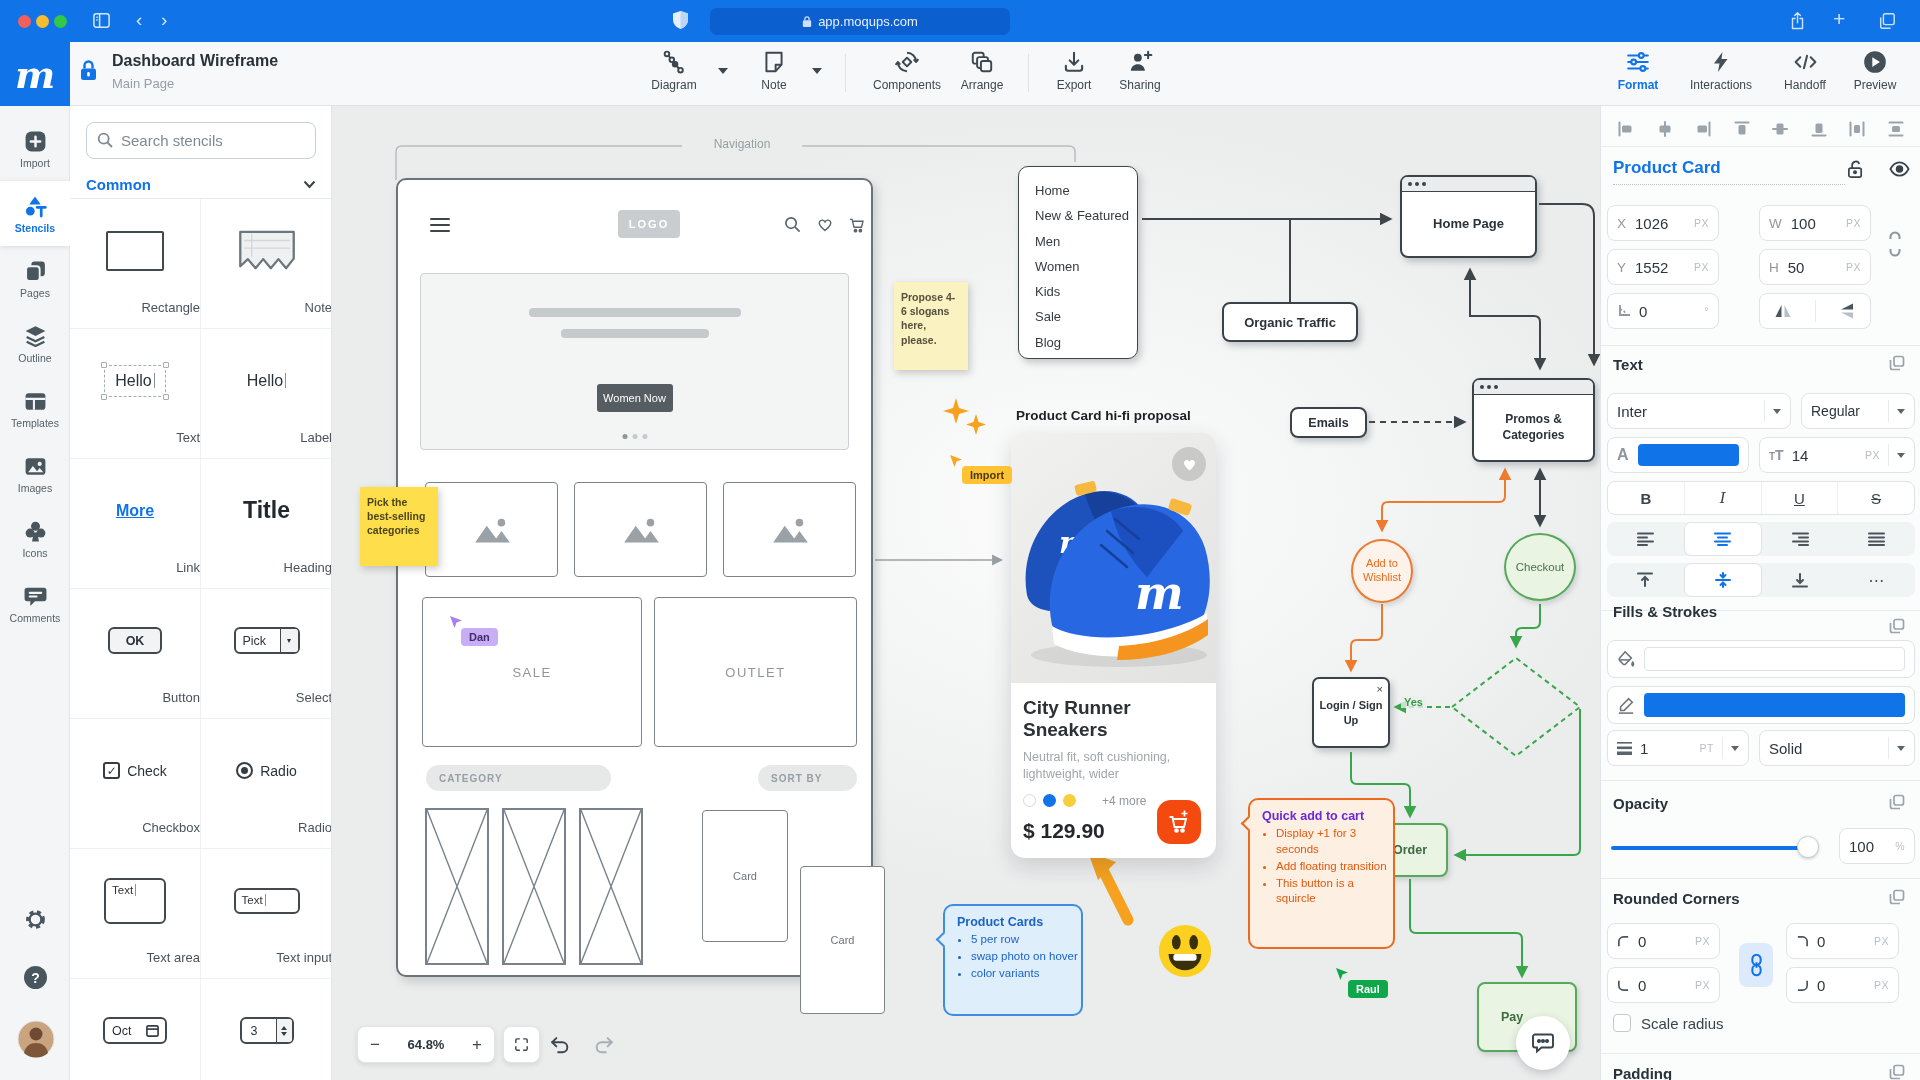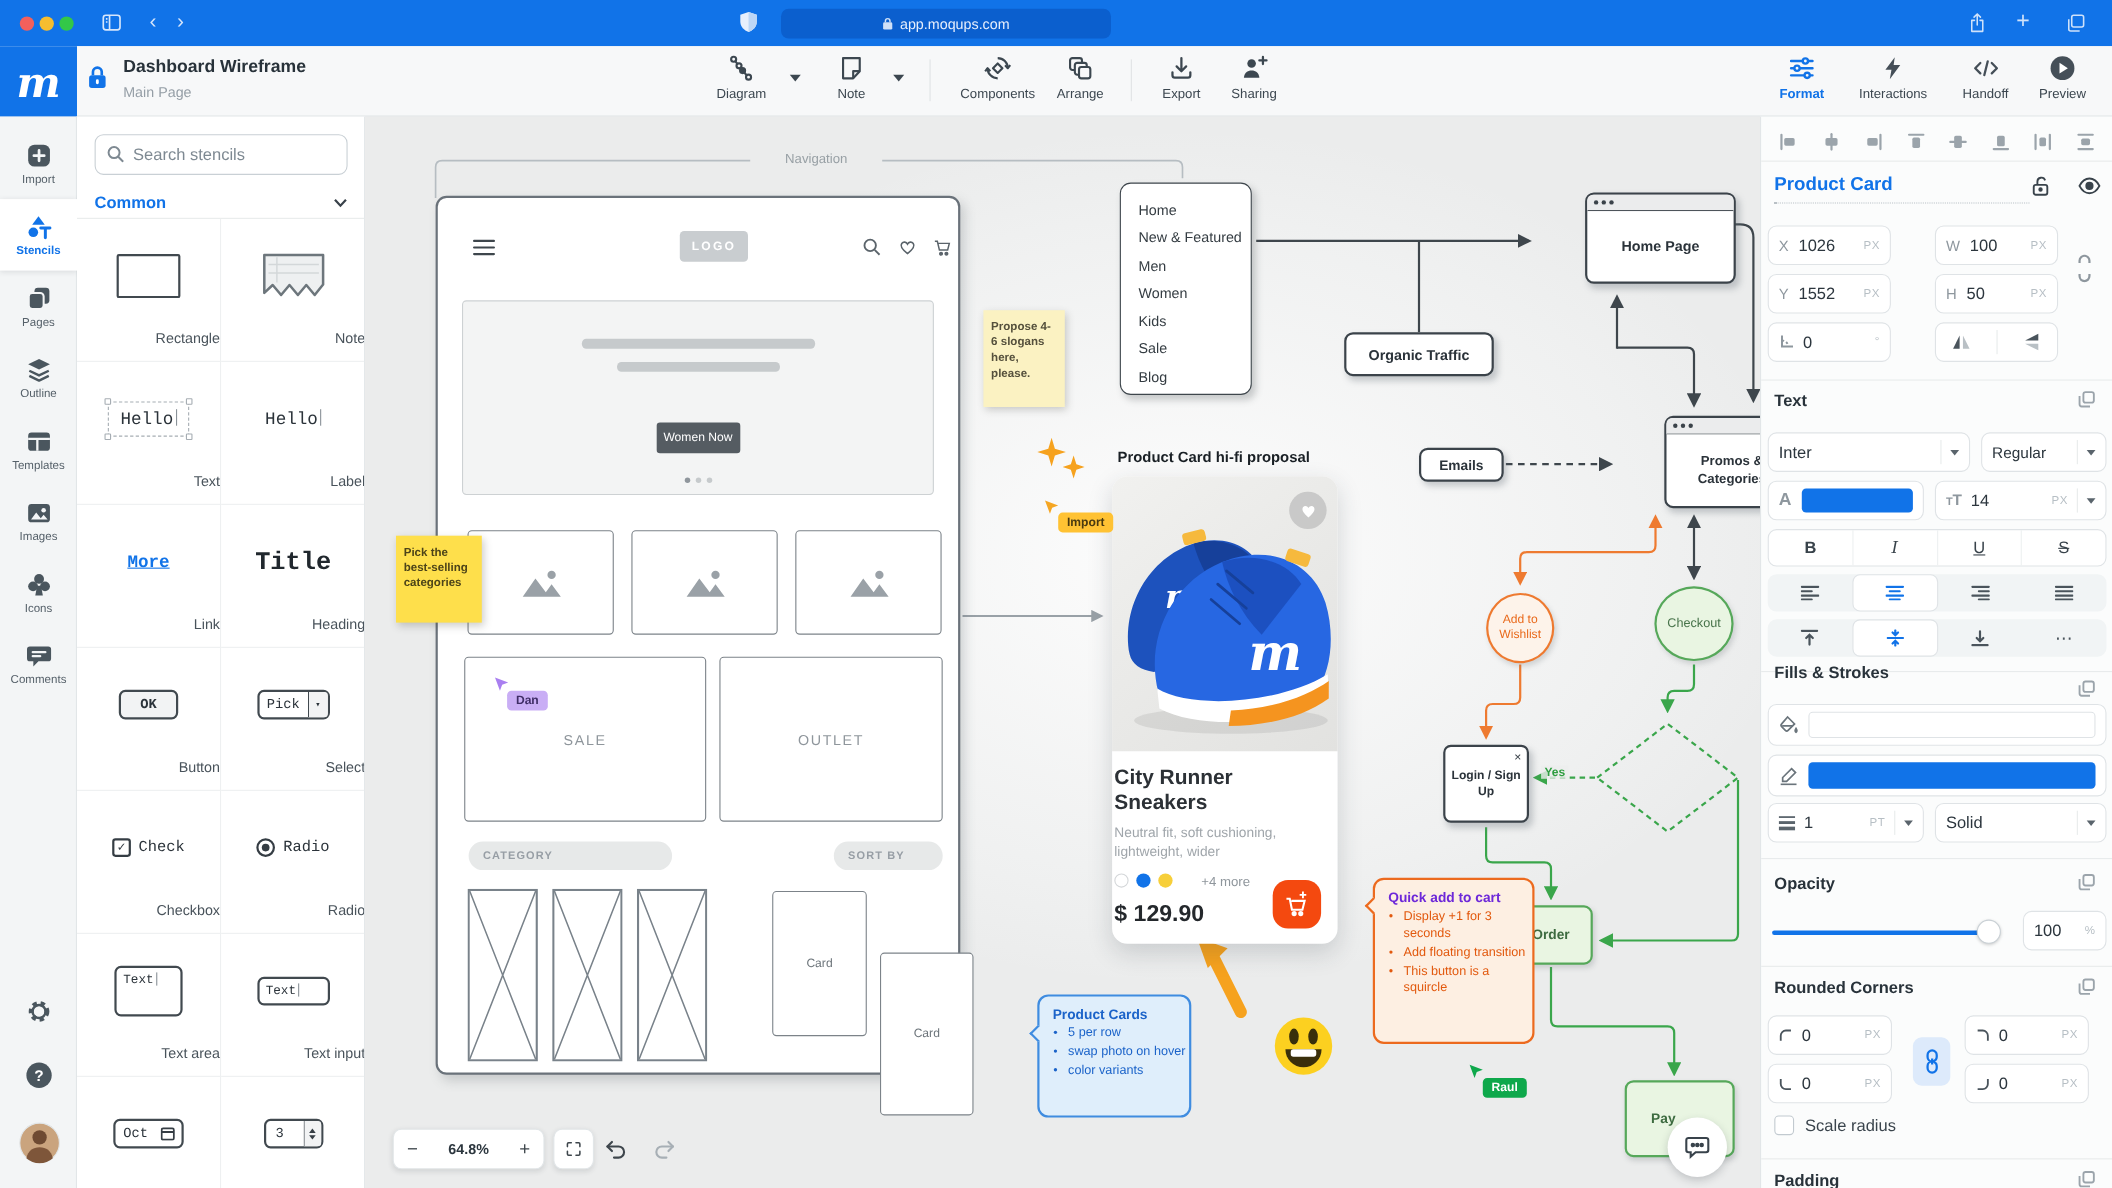--- a/index.html
+++ b/index.html
@@ -51,21 +51,21 @@
   #stencil-search::placeholder { color:#7e8992; }
   #search-ico { position:absolute; left:27px; top:26px; }
   #common-row { position:absolute; left:0; top:64px; width:262px; height:29px; border-bottom:1px solid #e8ebec;
     display:flex; align-items:center; justify-content:space-between; padding:0 16px; cursor:pointer; }
   #common-row .cname { color:#1173e8; font-size:15px; font-weight:600; }
   #sgrid { position:absolute; left:0; top:93px; width:262px; display:grid;
     grid-template-columns:131px 131px; grid-auto-rows:130px; }
   .cell { position:relative; border-bottom:1px solid #eef0f1; display:flex; align-items:center;
     justify-content:center; cursor:pointer; }
   .cell:nth-child(odd) { border-right:1px solid #eef0f1; }
-  .cell .prev { margin-bottom:26px;font-family:Liberation Mono, monospace; }
+  .cell .prev { margin-bottom:26px; }
   .cell .clbl { position:absolute; bottom:13px; width:100%; text-align:right; font-size:13px; color:#49535b; }
   .prev-rect { width:58px; height:40px; border:2px solid #41494f; border-radius:2px; background:#fff; }
   .prev-text { position:relative; border:1.5px dashed #a6adb3; padding:6px 10px; font-size:16px; color:#2b333a; }
   .handle { position:absolute; width:6px; height:6px; background:#fff; border:1.5px solid #a6adb3; border-radius:1px; }
   .caretbar { display:inline-block; width:1px; height:15px; background:#8a9298; margin-left:2px; vertical-align:-2px; }
   .prev-label { font-size:16px; color:#2b333a; }
   .prev-link { font-size:16px; font-weight:700; color:#1173e8; text-decoration:underline; }
   .prev-heading { font-size:23px; font-weight:700; color:#21282e; }
   .prev-btn { width:54px; height:27px; background:#f2f3f4; border:2px solid #41494f; border-radius:6px;
     display:flex; align-items:center; justify-content:center; font-size:12.5px; font-weight:700; color:#2b333a; }
@@ -142,21 +142,21 @@
     padding:11px 0 0 16px; }
   #menucard .mi { font-size:13px; font-weight:500; color:#343c42; line-height:25.3px; }
 
   #pc-heading { position:absolute; left:684px; top:302px; width:220px; font-size:13.5px; font-weight:700; color:#1a2025; }
   #pcard { position:absolute; left:679px; top:327px; width:205px; height:425px; background:#fff; border-radius:14px;
     box-shadow:0 8px 22px rgba(40,50,60,.18); z-index:5; }
   #pc-photo { position:absolute; left:0; top:0; width:205px; height:250px; border-radius:14px 14px 0 0; overflow:hidden;
     background:linear-gradient(140deg,#f1f1ef 0%,#e2e2e0 100%); }
   #pc-heart { position:absolute; right:10px; top:14px; width:34px; height:34px; border-radius:50%;
     background:rgba(190,190,190,.75); display:flex; align-items:center; justify-content:center; z-index:6; }
-  #pc-info { position:absolute; left:0; top:250px; width:173px; padding:14px 2px; }
+  #pc-info { position:absolute; left:0; top:250px; width:173px; padding:14px 12px; }
   #pc-title { font-size:19px; font-weight:800; color:#2c3136; line-height:1.16; width:140px; }
   #pc-desc { margin-top:8px; font-size:12.5px; color:#a0a6ab; line-height:1.35; width:172px; }
   .dotrow { margin-top:11px; display:flex; align-items:center; gap:7px; }
   .cdot { width:13px; height:13px; border-radius:50%; }
   #pc-more { font-size:12px; color:#8f969c; margin-left:19px; }
   #pc-price { margin-top:11px; font-size:21px; font-weight:800; color:#24282c; }
   #pc-cart { position:absolute; right:15px; bottom:14px; width:44px; height:44px; border-radius:14px;
     background:#f4490f; display:flex; align-items:center; justify-content:center; }
 
   .snote { position:absolute; border-radius:10px; z-index:4; }
@@ -167,21 +167,21 @@
   #note-pc li { color:#1b63c9; }
   #note-qa { left:916px; top:692px; width:147px; height:151px; background:#fdefe2; border:2px solid #ec6a1e; }
   #note-qa .tail { top:18px; background:#fdefe2; border-left:2px solid #ec6a1e; border-bottom:2px solid #ec6a1e; }
   #note-qa .nt { color:#6d28d9; }
   #note-qa li { color:#e2590e; }
   .snote .nt { font-size:12.5px; font-weight:700; margin:9px 0 3px 12px; }
   .snote ul { margin:0 0 0 26px; font-size:11.5px; line-height:1.38; }
   .snote li { margin-bottom:1px; }
 
   .bnode { position:absolute; background:#fff; border:2px solid #3b434a; border-radius:8px;
-    box-shadow:3px 4px 6px rgba(110,118,125,.35);margin-left:41px; }
+    box-shadow:3px 4px 6px rgba(110,118,125,.35); }
   .bnode .tbar { height:15px; background:#ebeced; border-bottom:1.5px solid #3b434a; border-radius:5px 5px 0 0;
     display:flex; align-items:center; padding-left:6px; gap:3px; }
   .bnode .tbar i { width:4px; height:4px; border-radius:50%; background:#3b434a; }
   .bnode .nlbl { position:absolute; left:0; top:15px; right:0; bottom:0; display:flex; align-items:center;
     justify-content:center; text-align:center; font-size:13px; font-weight:600; color:#2b333a; line-height:1.3; }
   .fpill { position:absolute; background:#fff; border:2px solid #3b434a; border-radius:8px;
     box-shadow:3px 4px 6px rgba(110,118,125,.35); display:flex; align-items:center; justify-content:center;
     font-size:13px; font-weight:600; color:#2b333a; }
   .cnode { position:absolute; border-radius:50%; display:flex; align-items:center; justify-content:center;
     text-align:center; font-size:11px; font-weight:400; line-height:1.25; box-shadow:2px 3px 5px rgba(110,118,125,.25); }

